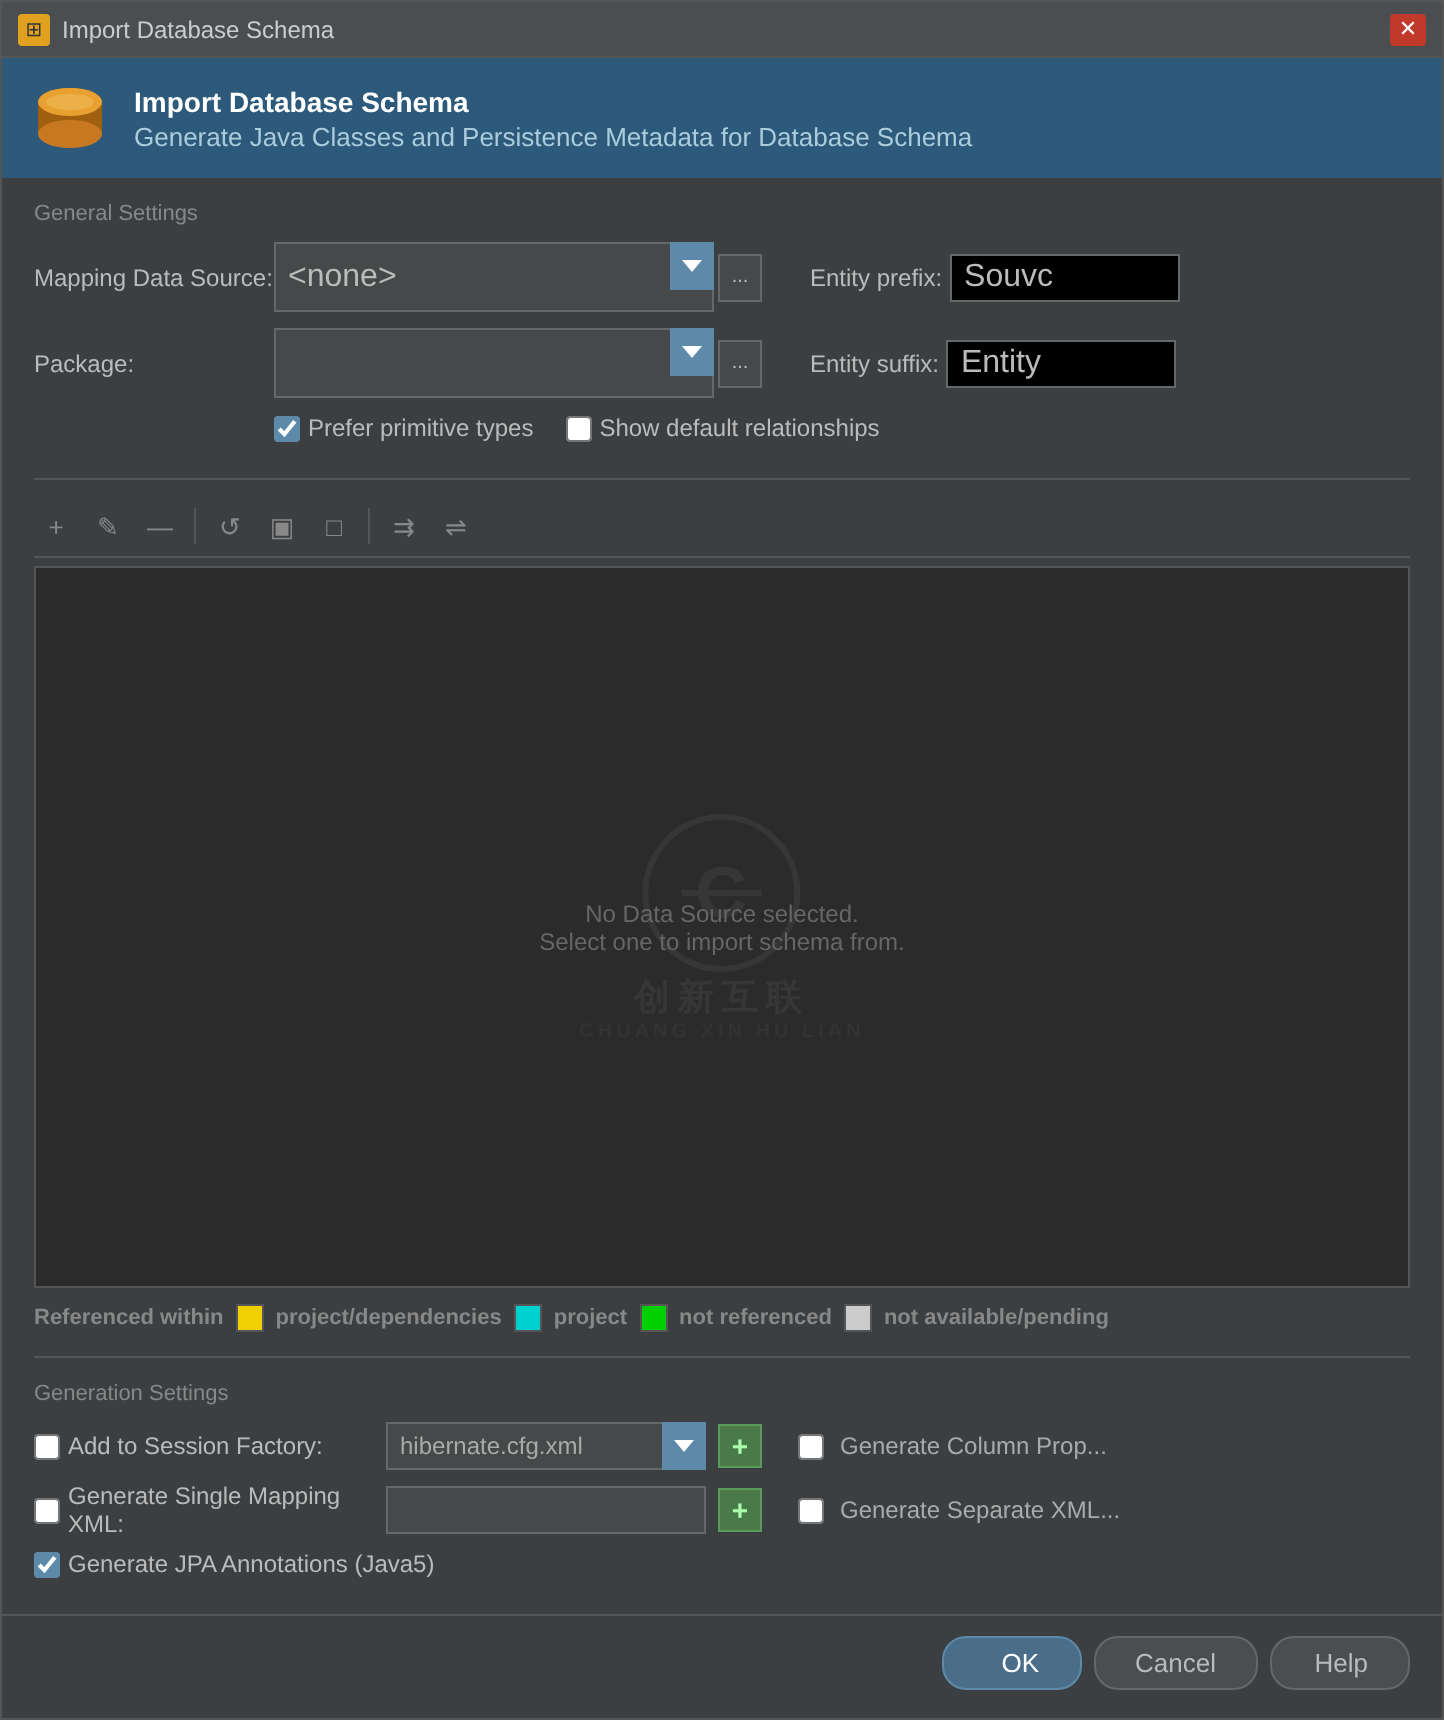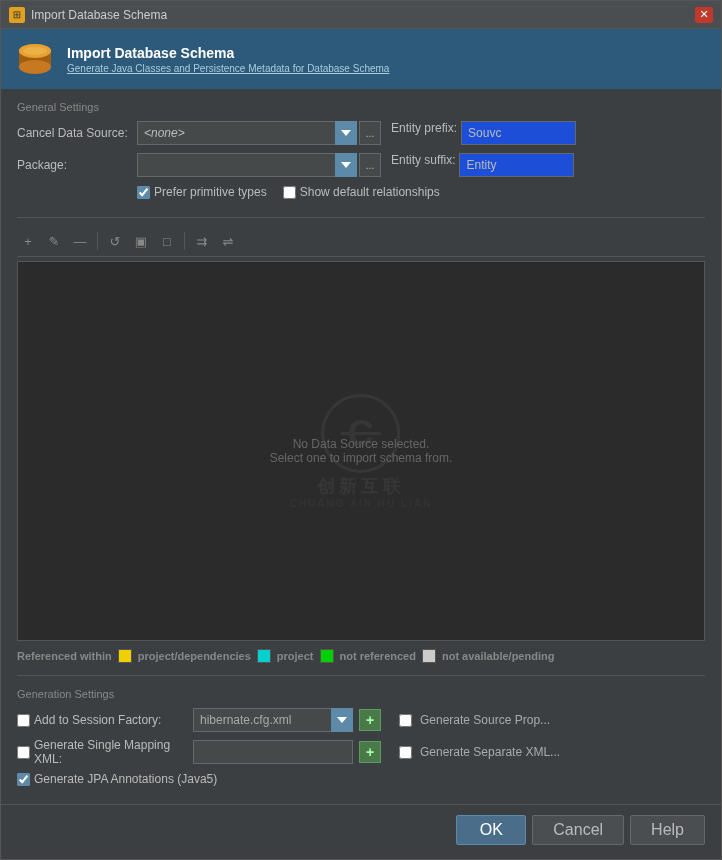--- a/index.html
+++ b/index.html
@@ -65,23 +65,22 @@
       flex-shrink: 0;
     }
     .header-icon svg { width: 40px; height: 40px; }
     .header-title {
       font-size: 14px;
       font-weight: bold;
       color: #ffffff;
       line-height: 1.4;
     }
     .header-subtitle {
-      font-size: 10px;
+      font-size: 13px;
       color: #aaccdd;
-      text-decoration: underline;
     }
     .content {
       flex: 1;
       padding: 12px 16px;
       overflow: hidden;
       display: flex;
       flex-direction: column;
     }
     .section-label {
       font-size: 11px;
@@ -101,28 +100,27 @@
     }
     .combo-wrapper {
       position: relative;
       display: flex;
       align-items: center;
     }
     .combo-box {
       background: #45494a;
       border: 1px solid #656869;
       color: #bbbbbb;
-      font-size: 12px;
+      font-size: 16px;
       padding: 3px 24px 3px 6px;
-      height: 24px;
+      height: 35px;
       width: 220px;
       appearance: none;
       outline: none;
       cursor: pointer;
-      font-style: italic;
     }
     .combo-arrow {
       position: absolute;
       right: 0;
       top: 0;
       width: 22px;
       height: 24px;
       background: #5d8aa8;
       display: flex;
       align-items: center;
@@ -137,34 +135,34 @@
       color: #bbbbbb;
       margin-left: 2px;
       display: flex;
       align-items: center;
       justify-content: center;
       cursor: pointer;
       font-size: 10px;
     }
     .entity-field-row {
       display: flex;
-      align-items: flex-start;
-      margin-left: 10px;
+      align-items: center;
+      margin-left: 24px;
     }
     .entity-label {
       color: #bbbbbb;
       font-size: 12px;
       margin-right: 4px;
       white-space: nowrap;
     }
     .entity-input {
-      background: #1d4ed8;
+      background: #000000;
       border: 1px solid #656869;
       color: #bbbbbb;
-      font-size: 12px;
+      font-size: 16px;
       padding: 3px 6px;
       height: 24px;
       width: 115px;
       outline: none;
     }
     .checkbox-row {
       display: flex;
       align-items: center;
       margin-left: 120px;
       margin-bottom: 10px;
@@ -320,28 +318,28 @@
     .bottom-buttons {
       display: flex;
       justify-content: flex-end;
       gap: 6px;
       padding: 10px 16px 14px 16px;
       border-top: 1px solid #555;
       background: #3c3f41;
     }
     .btn {
       padding: 5px 20px;
-      font-size: 16px;
+      font-size: 13px;
       border: 1px solid #656869;
       cursor: pointer;
-      border-radius: 2px;
+      border-radius: 12px;
       color: #bbbbbb;
       background: #4a4e51;
       min-width: 70px;
-      text-align: center;
+      text-align: right;
     }
     .btn-ok {
       background: #4a6e8a;
       border-color: #5d8aa8;
       color: #ffffff;
     }
   </style>
 </head>
 <body>
 
@@ -367,21 +365,21 @@
       <div class="header-title">Import Database Schema</div>
       <div class="header-subtitle">Generate Java Classes and Persistence Metadata for Database Schema</div>
     </div>
   </div>
 
   <div class="content">
 
     <div class="section-label">General Settings</div>
 
     <div class="form-row">
-      <span class="form-label">Cancel Data Source:</span>
+      <span class="form-label">Mapping Data Source:</span>
       <div class="combo-wrapper">
         <select class="combo-box">
           <option value="&lt;none&gt;">&lt;none&gt;</option>
         </select>
         <div class="combo-arrow">
           <svg width="10" height="6" viewBox="0 0 10 6">
               <polygon points="0,0 10,0 5,6" fill="#ffffff"></polygon>
             </svg>
         </div>
       </div>
@@ -483,21 +481,21 @@
           <select style="position:absolute;right:0;top:0;width:22px;height:24px;background:#45494a;border:1px solid #656869;color:#bbb;appearance:none;"><option></option></select>
           <div class="combo-arrow" style="right:0;">
             <svg width="10" height="6" viewBox="0 0 10 6">
                 <polygon points="0,0 10,0 5,6" fill="#ffffff"></polygon>
               </svg>
           </div>
         </div>
         <div class="gen-plus-btn">+</div>
         <label class="gen-checkbox" style="margin-left:12px;">
           <input type="checkbox" style="">
-          <span class="gen-right-label">Generate Source Prop...</span>
+          <span class="gen-right-label">Generate Column Prop...</span>
         </label>
       </div>
 
       <div class="gen-row">
         <label class="gen-checkbox">
           <input type="checkbox" style="">
           <span>Generate Single Mapping XML:</span>
         </label>
         <input class="gen-input" type="text" style="">
         <div class="gen-plus-btn">+</div>

